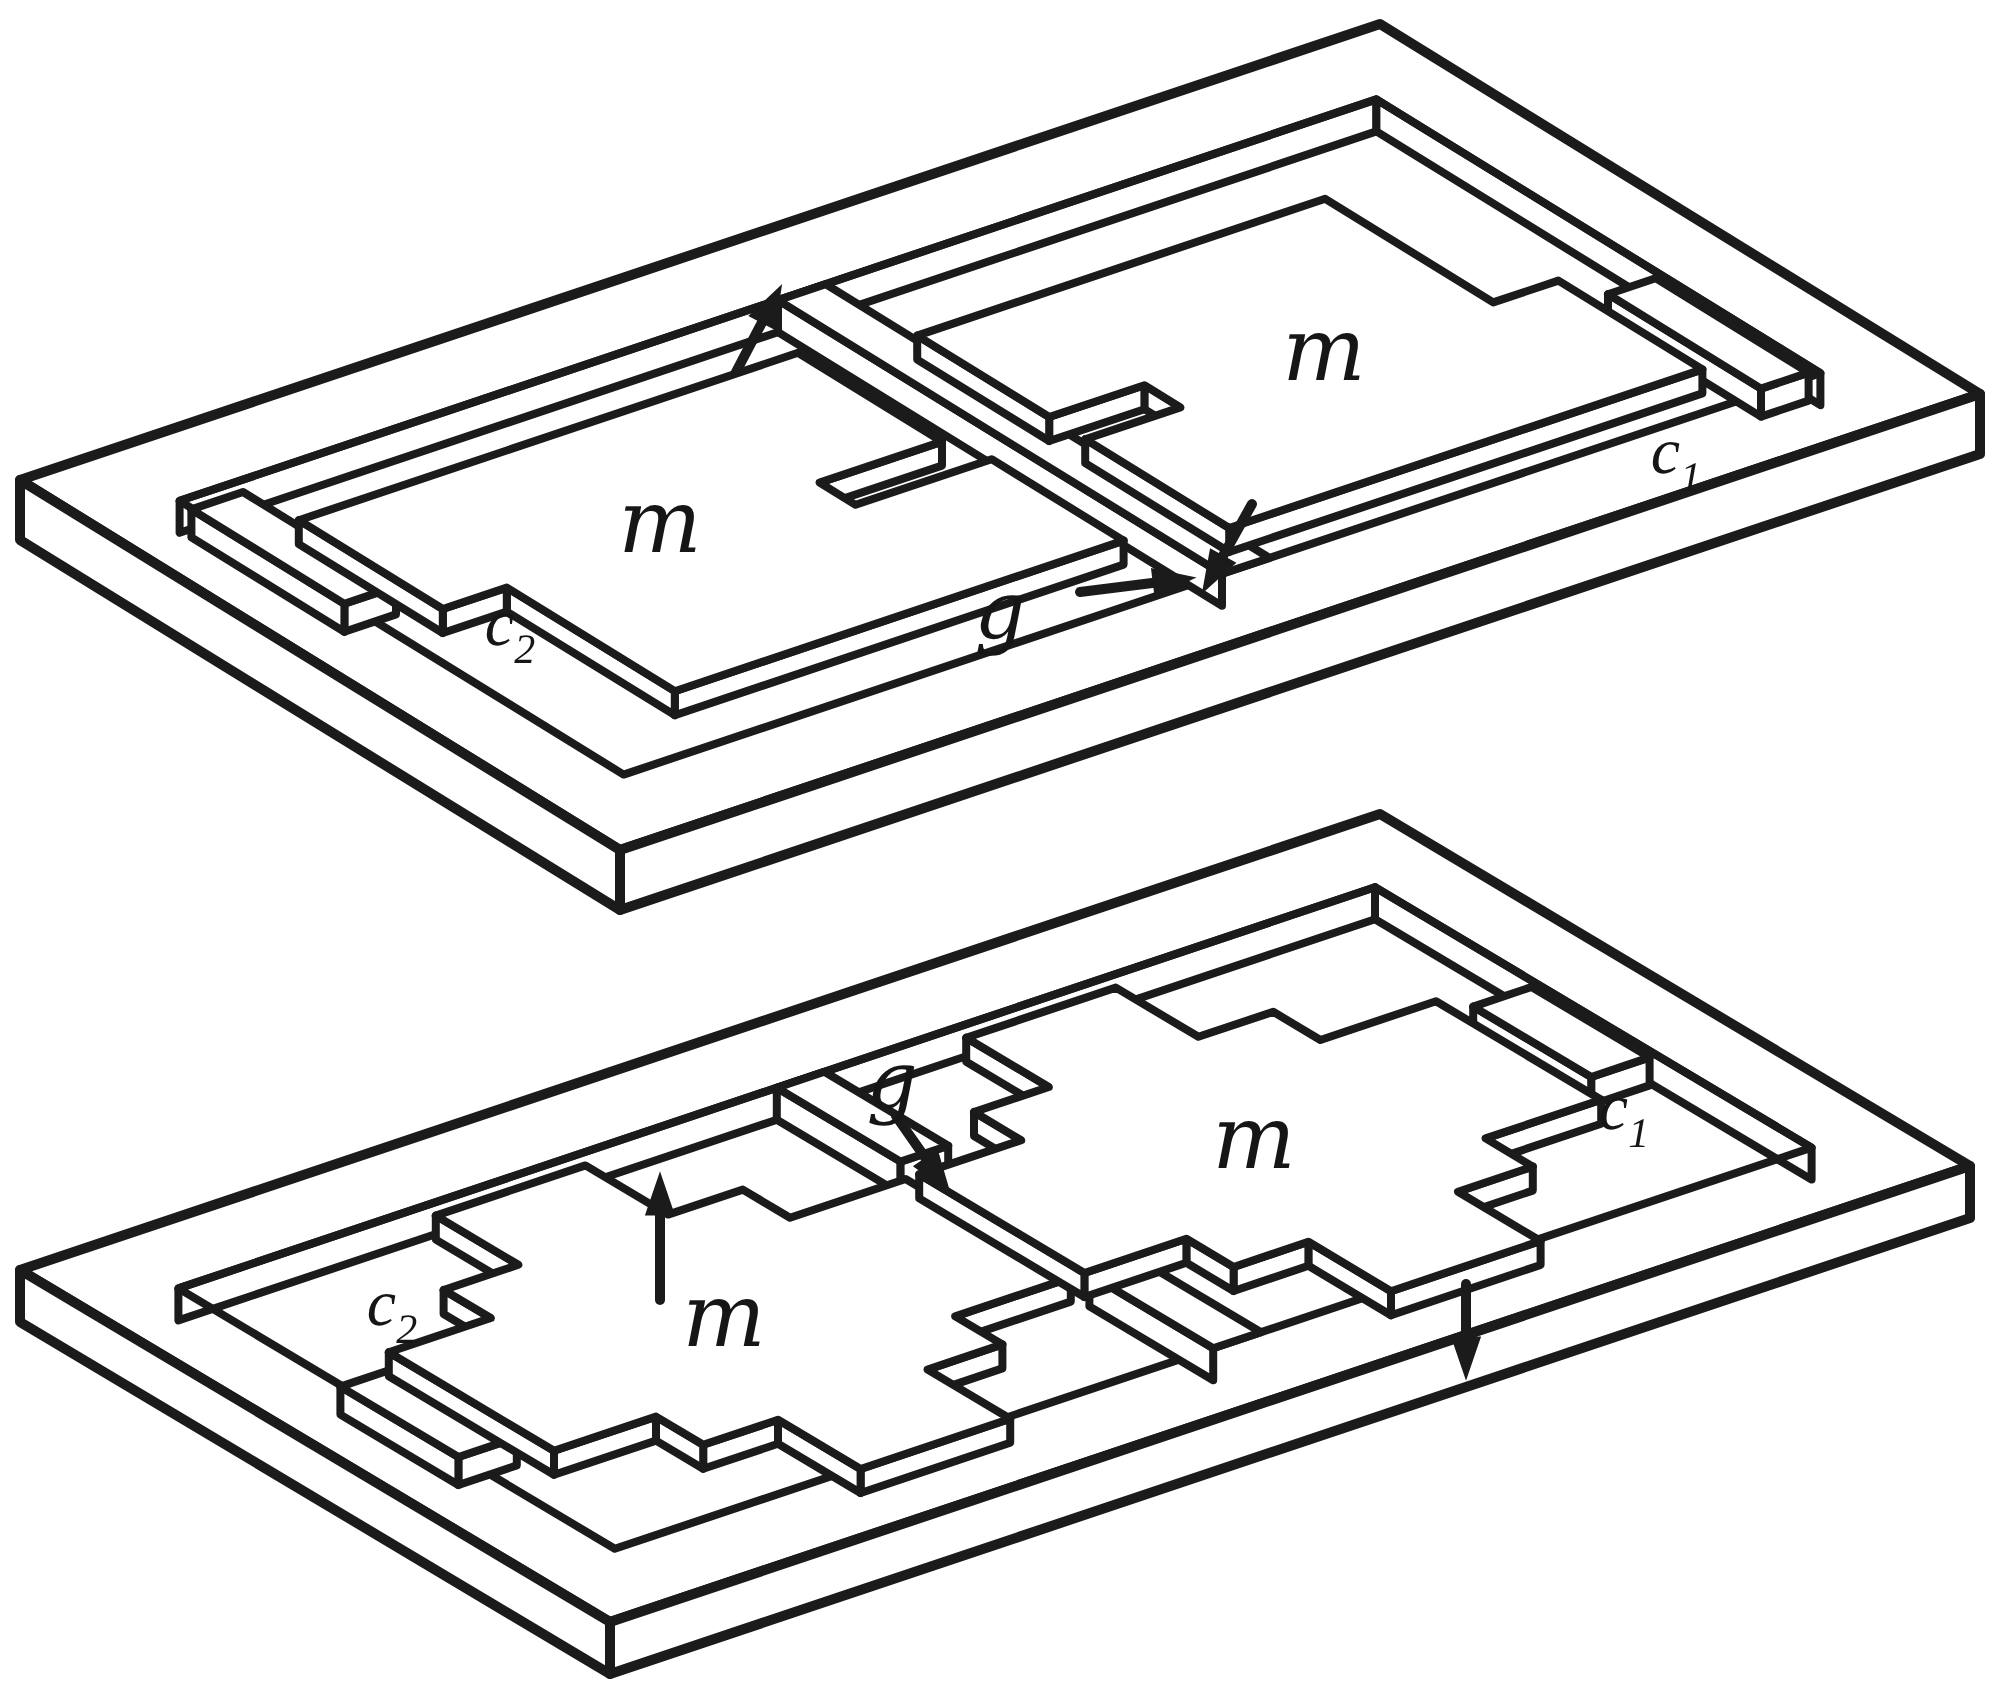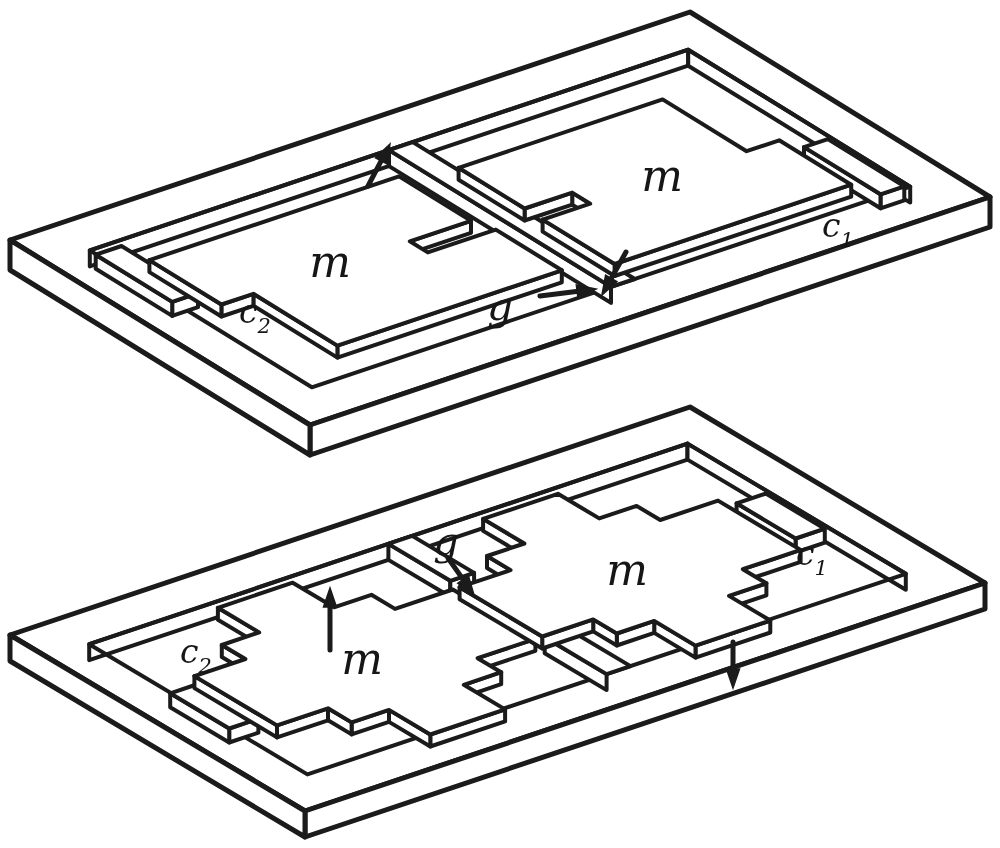--- a/index.html
+++ b/index.html
@@ -14,21 +14,21 @@
   .lbl{
     position:absolute;
     transform:translate(-50%,-50%);
     font-style:italic;
     color:#161616;
     white-space:nowrap;
     line-height:1;
     user-select:none;
   }
   .lbl.m{font-size:44px;}
-  .lbl.c{font-size:33px;}
+  .lbl.c{font-size:33px;font-family:Liberation Serif, serif;}
   .lbl.c sub{font-size:21px;font-style:italic;vertical-align:-0.45em;line-height:1;}
   .lbl.g{font-size:40px;}
 </style>
 </head>
 <body>
 
 <div class="fig">
   <svg id="art" width="1000" height="848" viewBox="0 0 1000 848">
       <g>
         <path d="M10.0,240.0L690.0,12.0L990.0,197.0L310.0,425.0Z" fill="#fff" stroke="#1b1b1b" stroke-width="5" stroke-linejoin="round" stroke-linecap="round"></path>

